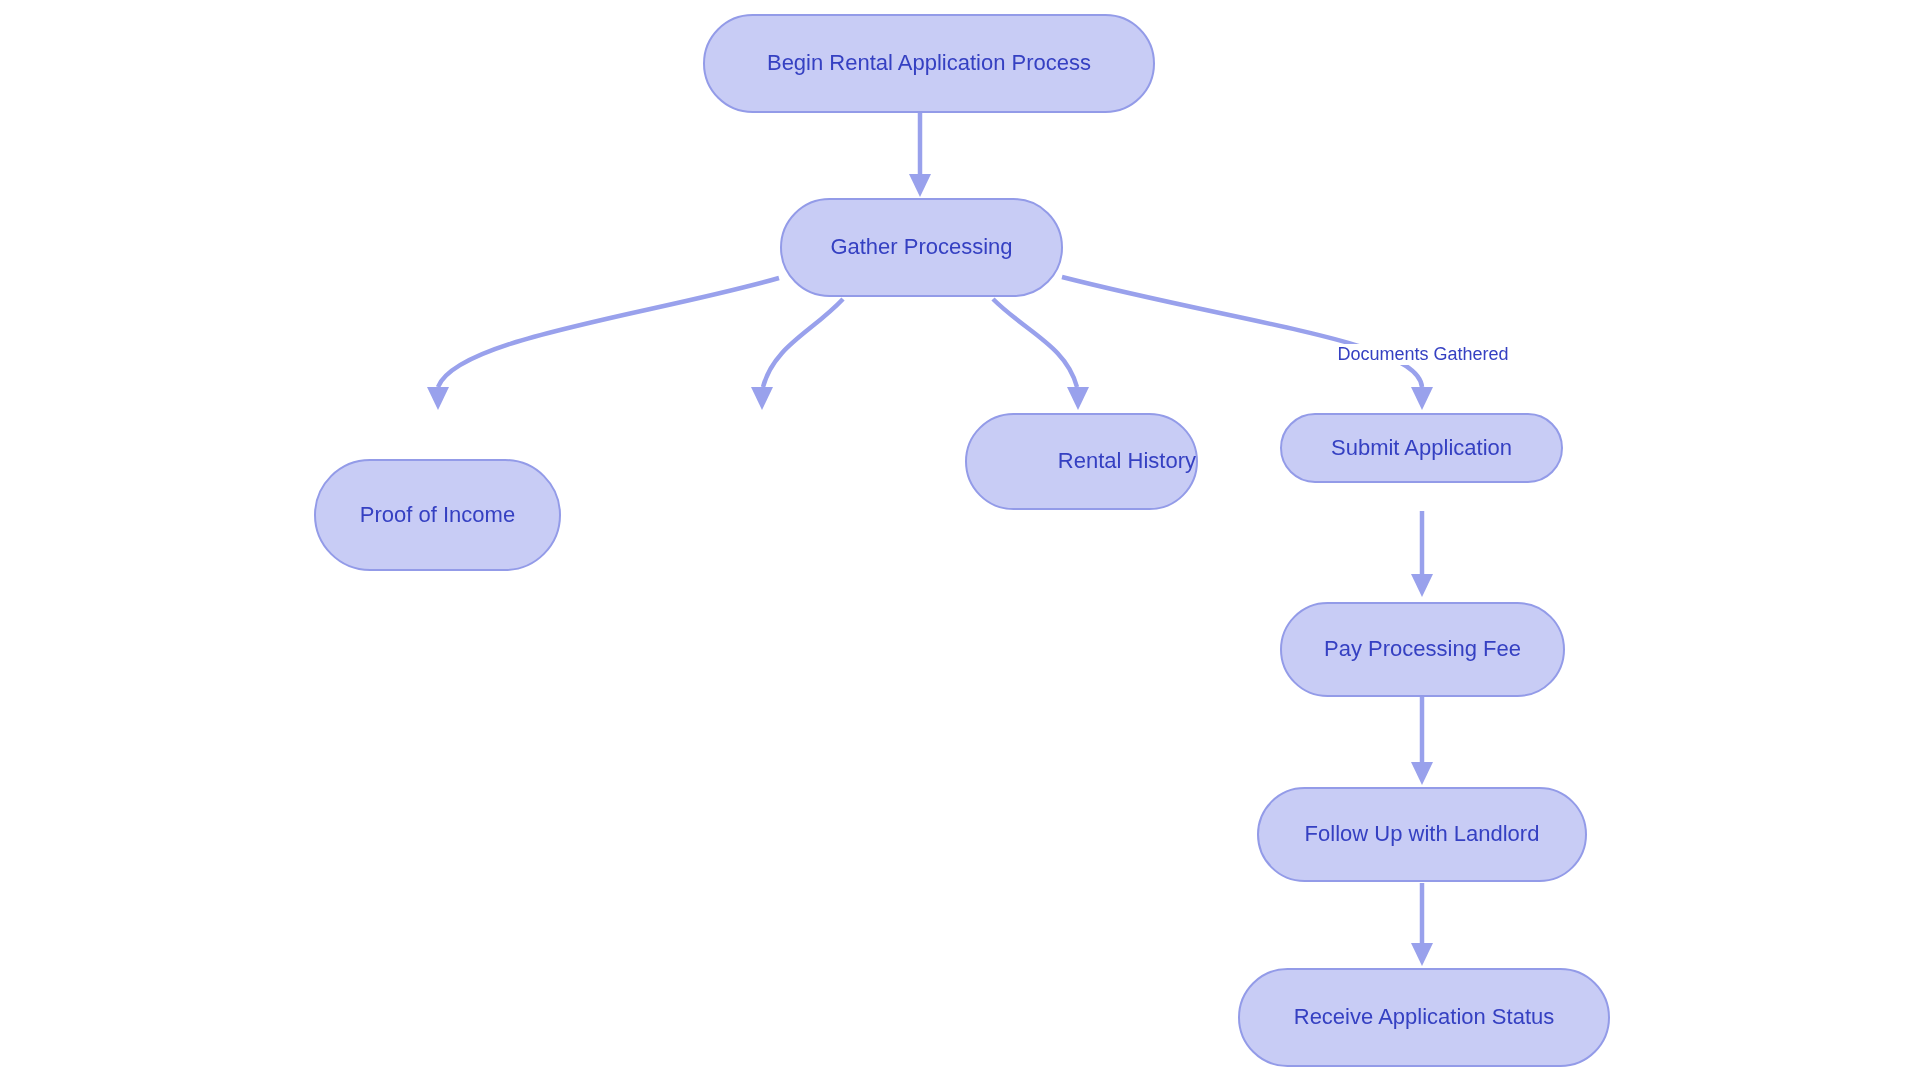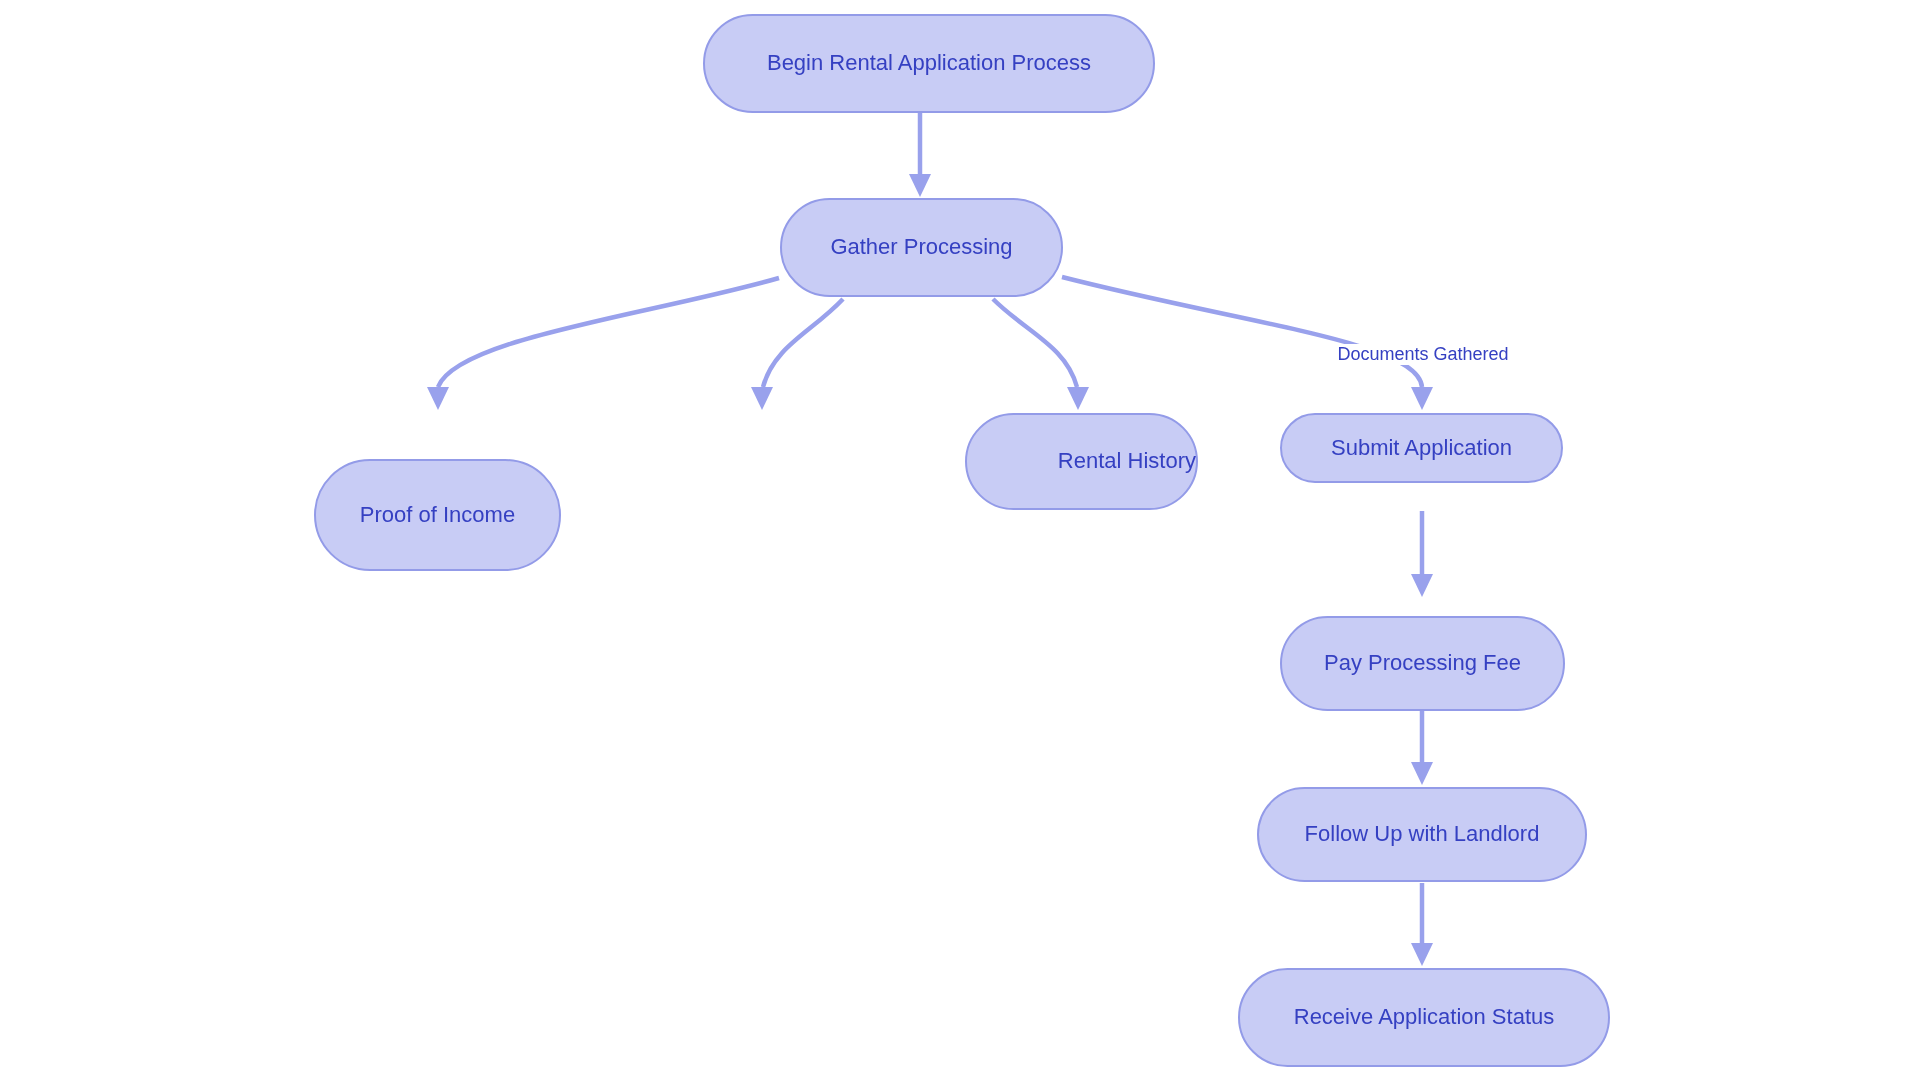--- a/index.html
+++ b/index.html
@@ -46,21 +46,21 @@
     font-size: 22px;
     line-height: 1.2;
     white-space: nowrap;
   }
   .node-begin   { left: 703px;  top: 14px;  width: 452px; height: 99px; }
   .node-gather  { left: 780px;  top: 198px; width: 283px; height: 99px; }
   .node-proof   { left: 314px;  top: 411px; width: 247px; height: 112px; margin-top: 48px; }
   .node-credit  { left: 653px;  top: 413px; width: 235px; height: 97px; }
   .node-rental  { left: 965px;  top: 413px; width: 233px; height: 97px; justify-content: flex-end; }
   .node-submit  { left: 1280px; top: 413px; width: 283px; height: 70px; }
-  .node-pay     { left: 1280px; top: 616px; width: 285px; height: 95px; }
+  .node-pay     { left: 1280px; top: 602px; width: 285px; height: 95px; }
   .node-follow  { left: 1257px; top: 787px; width: 330px; height: 95px; }
   .node-receive { left: 1238px; top: 968px; width: 372px; height: 99px; }
   .edge-label {
     position: absolute;
     z-index: 3;
     left: 1423px;
     top: 344px;
     transform: translateX(-50%);
     background: var(--background);
     padding: 0 6px;

